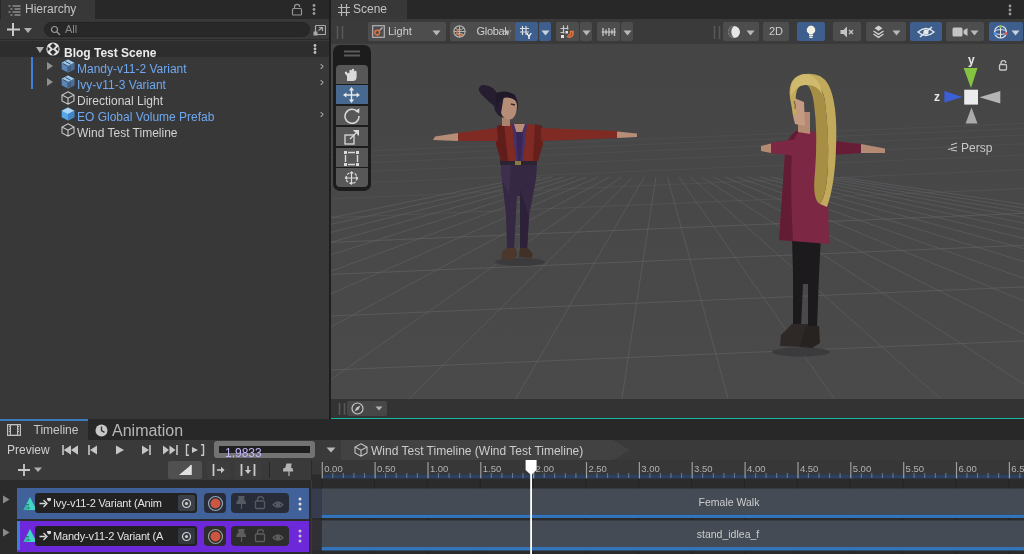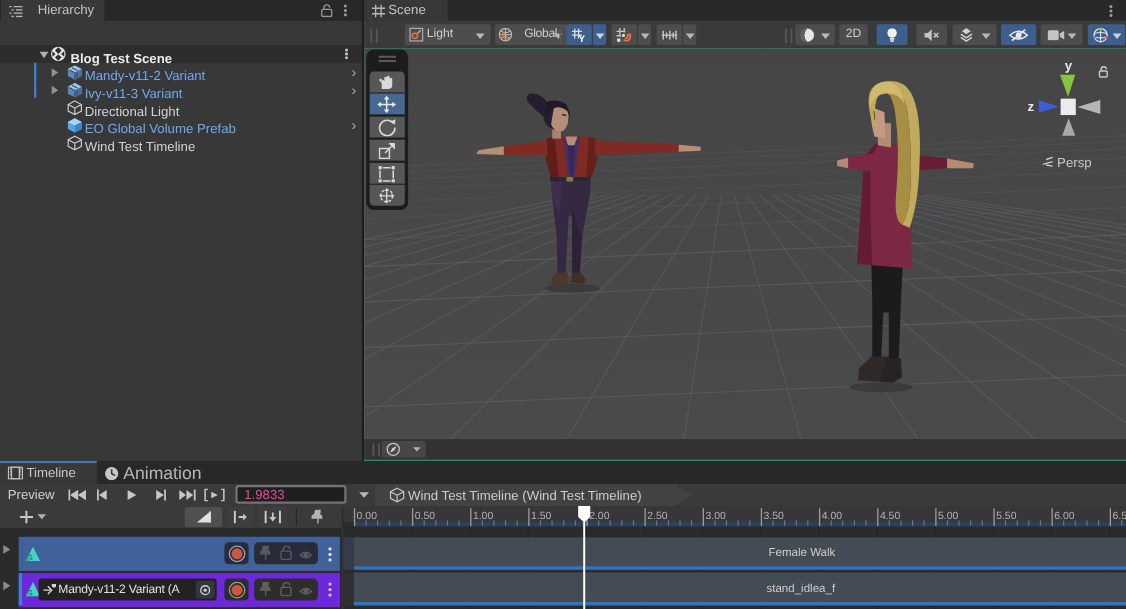--- a/index.html
+++ b/index.html
@@ -4,21 +4,21 @@
   * { margin:0; padding:0; box-sizing:border-box; }
   html,body { width:1024px; height:554px; overflow:hidden; background:#282828;
     font-family:"Liberation Sans", sans-serif; }
   .abs { position:absolute; }
   #root { position:relative; width:1024px; height:554px; background:#282828; }
 
   
   #hier { left:0; top:0; width:329px; height:419px; background:#383838; }
   #hier-tabbar { left:0; top:0; width:329px; height:19px; background:#282828; }
   #hier-tab { left:1px; top:0; width:94px; height:19px; background:#383838;
-     color:#c2c2c2; font-size:12px; line-height:19px;text-align:center; }
+     color:#c2c2c2; font-size:12px; line-height:19px; }
   #hier-toolbar { left:0; top:19px; width:329px; height:21px; background:#383838;
      border-bottom:1px solid #2a2a2a;}
   #hier-search { left:44px; top:3px; width:266px; height:15px; background:#282828;
      border:1px solid #232323; border-radius:8px; color:#8b8b8b; font-size:11px; line-height:13px; }
   #hier-tree { left:0; top:41px; width:329px; height:378px; background:#383838; }
   .hrow { position:absolute; left:0; width:329px; height:16px; font-size:12px;
      line-height:16px; color:#d2d2d2; }
   .hrow .lbl { position:absolute; left:77px; top:4px; }
   .blue { color:#6fa8f0; }
   .scene-row { background:#2d2d2d; color:#ececec; font-weight:bold; }
@@ -35,21 +35,21 @@
      color:#cfcfcf; font-size:11px; line-height:19px; text-align:center; }
   .tbtn.on { background:#3e5f8e; }
   #viewport { left:0; top:44px; width:693px; height:355px; }
   #scene-botbar { left:0; top:399px; width:693px; height:19px; background:#333333; }
   #overlaybar { left:2px; top:45px; width:38px; height:146px; background:#1c1c1c; border-radius:7px; }
   .obtn { position:absolute; left:3px; width:32px; height:19px; background:#575757; }
   .obtn.on { background:#47688f; }
 
   
   #tl { left:0; top:419px; width:1024px; height:135px; background:#3a3a3a; }
-  #tl-tabbar { left:0; top:0; width:1024px; height:21px; background:#282828; }
+  #tl-tabbar { left:0; top:0; width:1024px; height:21px; background:#282828;text-align:center; }
   #tl-tab { left:0; top:0; width:88px; height:21px; background:#383838; border-top:2px solid #3a79bb;
      color:#c8c8c8; font-size:12px; line-height:19px; }
   #anim-tab { left:88px; top:2px; width:92px; height:19px; color:#b6b6b6; font-size:16px; line-height:19px; }
   #tl-controls { left:0; top:21px; width:1024px; height:20px; background:#3a3a3a; }
   #tl-toolbar2 { left:0; top:41px; width:311px; height:20px; background:#3a3a3a; }
   #tl-lanes { left:312px; top:41px; width:712px; height:94px; background:#2b2b2b; }
   #tl-leftcol { left:0; top:61px; width:311px; height:74px; background:#2b2b2b; }
   .trackhdr { position:absolute; left:17px; width:292px; height:31px; background:#6d28d9; }
   .objfield { position:absolute; left:18px; top:5px; width:162px; height:20px; background:#222222;
      border-radius:3px; color:#e2e2e2; font-size:11px; line-height:20px; overflow:hidden; white-space:nowrap; }
@@ -73,20 +73,41 @@
           <rect x="1.5" y="5.5" width="9" height="6.5" rx="1"></rect>
           <path d="M3.5,5.5 v-1.5 a2.6,2.6 0 0 1 5.2,0"></path>
         </g>
       </svg>
       <svg class="abs" style="left:312px;top:3px" width="4" height="13" viewBox="0 0 4 13">
         <g fill="#9a9a9a">
             <circle cx="2" cy="2.5" r="1.4"></circle>
             <circle cx="2" cy="6.5" r="1.4"></circle>
             <circle cx="2" cy="10.5" r="1.4"></circle>
           </g>
+      </svg>
+    </div>
+    <div id="hier-toolbar" class="abs">
+      <svg class="abs" style="left:7px;top:4px" width="26" height="13" viewBox="0 0 26 13">
+        <path d="M6,0 v13 M0,6.5 h13" stroke="#c8c8c8" stroke-width="2"></path>
+        <path d="M17,5 l4,5 l4,-5 Z" fill="#b0b0b0"></path>
+      </svg>
+      <div id="hier-search" class="abs"><span style="margin-left:20px">All</span>
+        <svg class="abs" style="left:5px;top:2px" width="13" height="11" viewBox="0 0 13 11">
+          <circle cx="4.5" cy="4.5" r="3" stroke="#9a9a9a" stroke-width="1.2" fill="none"></circle>
+          <path d="M7,7 l3,3" stroke="#9a9a9a" stroke-width="1.2"></path>
+          <path d="M10.5,4 l3,3.5" stroke="#9a9a9a" stroke-width="0"></path>
+          <path d="M11,3.5 l2,2.5" stroke="#9a9a9a" stroke-width="0"></path>
+        </svg>
+      </div>
+      <svg class="abs" style="left:313px;top:5px" width="13" height="12" viewBox="0 0 13 12">
+        <g stroke="#a8a8a8" stroke-width="1.2" fill="none">
+          <rect x="2.5" y="1.5" width="10" height="9" rx="1"></rect>
+          <path d="M5.5,6.5 l4,-3 M6,3.5 h3.5 v3.5"></path>
+          <rect x="0.5" y="7.5" width="4" height="4" fill="#a8a8a8" stroke="none"></rect>
+        </g>
       </svg>
     </div>
     <div id="hier-tree" class="abs">
       <div class="hrow scene-row" style="top:0">
           <span class="lbl" style="left:64px">Blog Test Scene</span>
         </div>
       <div class="hrow" style="top:16px">
           <span class="vbar"></span>
           <span class="lbl blue">Mandy-v11-2 Variant</span>
           <span class="chev">›</span>
@@ -517,21 +538,21 @@
           <path d="M80,1.5 L87,6 L80,10.5 Z" stroke-width="0"></path>
             <path d="M88,1 v10" stroke-width="1.6"></path>
           <path d="M101,1.5 L107,6 L101,10.5 Z M107.5,1.5 L113.5,6 L107.5,10.5 Z" stroke-width="0"></path>
             <path d="M115,1 v10" stroke-width="1.6"></path>
         </g>
         <g stroke="#c6c6c6" stroke-width="1.4" fill="none">
           <path d="M127,0.8 h-2.5 v10.4 h2.5 M139,0.8 h2.5 v10.4 h-2.5"></path>
         </g>
         <path d="M130,3 L136,6 L130,9 Z" fill="#c6c6c6"></path>
       </svg>
-      <div class="abs" style="left:214px;top:1px;width:101px;height:17px;background:#1f1f1f;border:2px solid #737373;border-radius:3px;color:#ec4899;font-size:12px;line-height:15px"><span style="margin-left:6px">1.9833</span></div>
+      <div class="abs" style="left:214px;top:1px;width:101px;height:17px;background:#1f1f1f;border:5px solid #737373;border-radius:3px;color:#c4b5fd;font-size:12px;line-height:15px"><span style="margin-left:6px">1.9833</span></div>
       <svg class="abs" style="left:326px;top:7px" width="10" height="6" viewBox="0 0 10 6">
           <path d="M0.5,0.5 h9 l-4.5,5 Z" fill="#b8b8b8"></path>
         </svg>
       <div class="abs" style="left:341px;top:0;width:683px;height:20px;background:#3a3a3a"></div>
       <svg class="abs" style="left:341px;top:0" width="290" height="20" viewBox="0 0 290 20">
         <path d="M0,0 H272 L289,10 L272,20 H0 Z" fill="#424242"></path>
         <g transform="translate(13,3)" stroke="#c4c4c4" stroke-width="1.1" fill="none">
           <path d="M7,0.8 L13,4 L13,10 L7,13.2 L1,10 L1,4 Z M1,4 L7,7.2 L13,4 M7,7.2 L7,13.2"></path>
         </g>
         <text x="30" y="14.5" font-size="12" fill="#cccccc" font-family="Liberation Sans">Wind Test Timeline (Wind Test Timeline)</text>
@@ -694,20 +715,33 @@
       <svg class="abs" style="left:0;top:0" width="311" height="74" viewBox="0 0 311 74">
         <path d="M3,15.5 l6.5,4 l-6.5,4 Z" fill="#8a8a8a"></path>
         <path d="M3,48.5 l6.5,4 l-6.5,4 Z" fill="#8a8a8a"></path>
       </svg>
       <div class="trackhdr" style="top:8px; background:#41619b">
         <svg class="abs" style="left:6px;top:8px" width="14" height="15" viewBox="0 0 14 15">
           <path d="M7,1 L13.5,14 H0.5 Z" fill="#42d6c2"></path>
           <path d="M3,9 h3 M2,12 h4.5" stroke="#1f6e63" stroke-width="1.3"></path>
           <path d="M7,1 L3,9 h3 L4,14 H0.5 Z" fill="#36b4a4"></path>
         </svg>
+        <div class="objfield">
+          <svg class="abs" style="left:4px;top:5px" width="12" height="11" viewBox="0 0 12 11">
+            <path d="M0.5,5.5 h6 M4.5,2 L8,5.5 L4.5,9" stroke="#d8d8d8" stroke-width="1.3" fill="none"></path>
+            <path d="M8,1 a2.2,2.2 0 1 1 0,0.01 Z" fill="#d8d8d8"></path>
+          </svg>
+          <span style="margin-left:18px;letter-spacing:-0.2px">Ivy-v11-2 Variant (Anim</span>
+          <div class="abs" style="right:2px;top:2px;width:17px;height:16px;background:#3a3f48;border-radius:2px">
+            <svg class="abs" style="left:3px;top:2.5px" width="11" height="11" viewBox="0 0 11 11">
+              <circle cx="5.5" cy="5.5" r="4" stroke="#cfcfcf" stroke-width="1.2" fill="none"></circle>
+              <circle cx="5.5" cy="5.5" r="1.5" fill="#cfcfcf"></circle>
+            </svg>
+          </div>
+        </div>
         <div class="recbtn" style="background:#272c38">
           <svg class="abs" style="left:2.5px;top:1.5px" width="17" height="17" viewBox="0 0 17 17">
             <circle cx="8.5" cy="8.5" r="7" stroke="#98a2b6" stroke-width="1.2" fill="none"></circle>
             <circle cx="8.5" cy="8.5" r="5" fill="#cc5640"></circle>
           </svg>
         </div>
         <div class="icongrp" style="background:#272c38">
           <svg class="abs" style="left:4px;top:3px" width="50" height="14" viewBox="0 0 50 14">
             <g fill="#565a62" stroke="#565a62">
               <path d="M4,0.5 h5 l-0.6,4.5 h1.4 l0.6,2.5 h-8.5 l0.6,-2.5 h1.4 Z M6.5,7.5 v5.5" stroke-width="1.2"></path>

